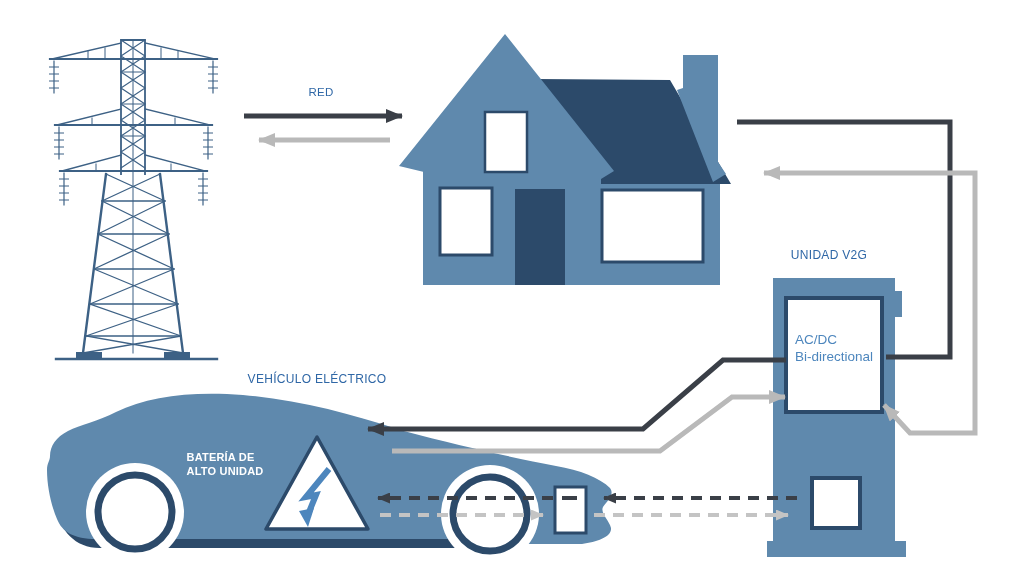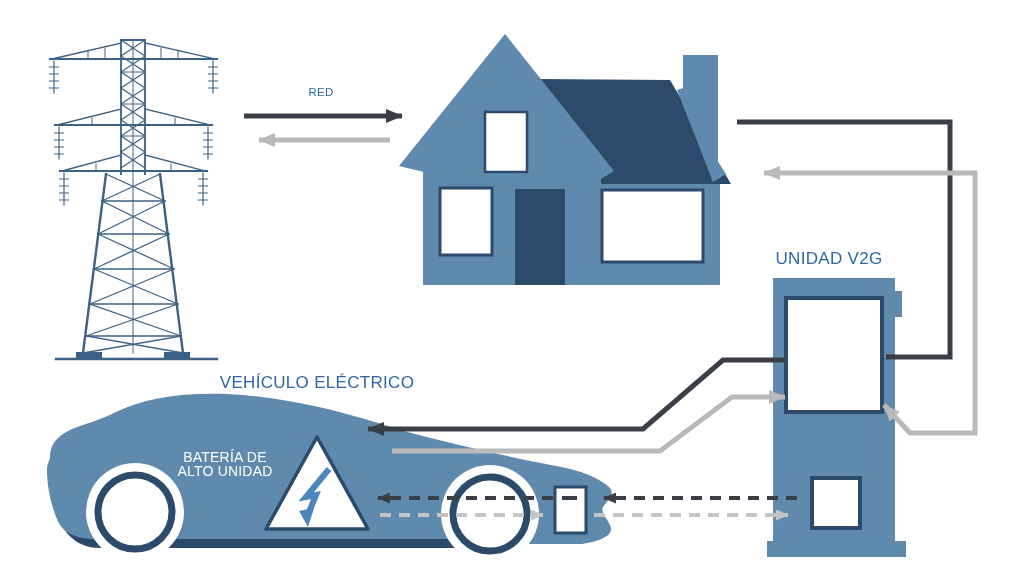--- a/index.html
+++ b/index.html
@@ -1,25 +1,25 @@
 <!DOCTYPE html>
 <html style="--background: #ffffff; --steel-blue: #5f89ad; --navy: #2c4a6a; --tower-blue: #3d6185; --label-blue: #2f67a6; --converter-blue: #4d86bd; --arrow-dark: #3a3f47; --arrow-gray: #b9b9b9; --dash-gray: #c4c4c4; --white: #ffffff;"><head>
 <meta charset="utf-8">
 <style>
   html,body{margin:0;padding:0;background:#ffffff;}
   .stage{
     position:relative;width:1024px;height:578px;background:var(--background,#fff);
     font-family:"Liberation Sans",sans-serif;overflow:hidden;
   }
   .stage svg{position:absolute;left:0;top:0;}
-  .lbl{position:absolute;transform:translateX(-50%);text-align:center;white-space:nowrap;line-height:1.25;}
-  .lbl-blue{color:var(--label-blue,#2f67a6);font-size:17px;letter-spacing:.3px;}
+  .lbl{position:absolute;transform:translateX(-50%);white-space:nowrap;line-height:1.25;}
+  .lbl-blue{color:var(--label-blue,#2f67a6);font-size:12px;letter-spacing:.3px;}
   .lbl-grid{font-size:11.5px;}
   .lbl-converter{color:var(--converter-blue,#4d86bd);font-size:13.5px;line-height:17px;}
-  .lbl-battery{color:var(--white,#fff);font-size:14px;font-weight:normal;line-height:13.5px;letter-spacing:.2px;}
+  .lbl-battery{color:var(--white,#fff);font-size:11px;font-weight:bold;line-height:13.5px;letter-spacing:.2px;}
   .lbl span{display:block;}
 
   
   .f-blue{fill:var(--steel-blue,#5f89ad);}
   .f-navy{fill:var(--navy,#2c4a6a);}
   .f-white{fill:#ffffff;}
   .s-navy{stroke:var(--navy,#2c4a6a);}
   .tower{stroke:var(--tower-blue,#3d6185);fill:none;stroke-linecap:square;}
   .tower-fill{fill:var(--tower-blue,#3d6185);stroke:none;}
   .ln-dark{stroke:var(--arrow-dark,#3a3f47);fill:none;}
@@ -132,19 +132,23 @@
       <path class="ln-dash-gray" stroke-width="4" marker-end="url(#mGs)" d="M594,515 H788"></path>
     </g>
   </svg>
 
   <div class="lbl lbl-blue lbl-grid" style="left:321px;top:85px;">RED</div>
 
   <div class="lbl lbl-blue" style="left:317px;top:372px;">VEHÍCULO ELÉCTRICO</div>
 
   <div class="lbl lbl-blue" style="left:829px;top:248px;">UNIDAD V2G</div>
 
+  <div class="lbl lbl-converter" style="left:834px;top:331px;">
+    <span>AC/DC</span>
+    <span>Bi-directional</span>
+  </div>
 
   <div class="lbl lbl-battery" style="left:225px;top:451px;">
     <span>BATERÍA DE</span>
     <span>ALTO UNIDAD</span>
   </div>
 
 </div>
 
 </body></html>

